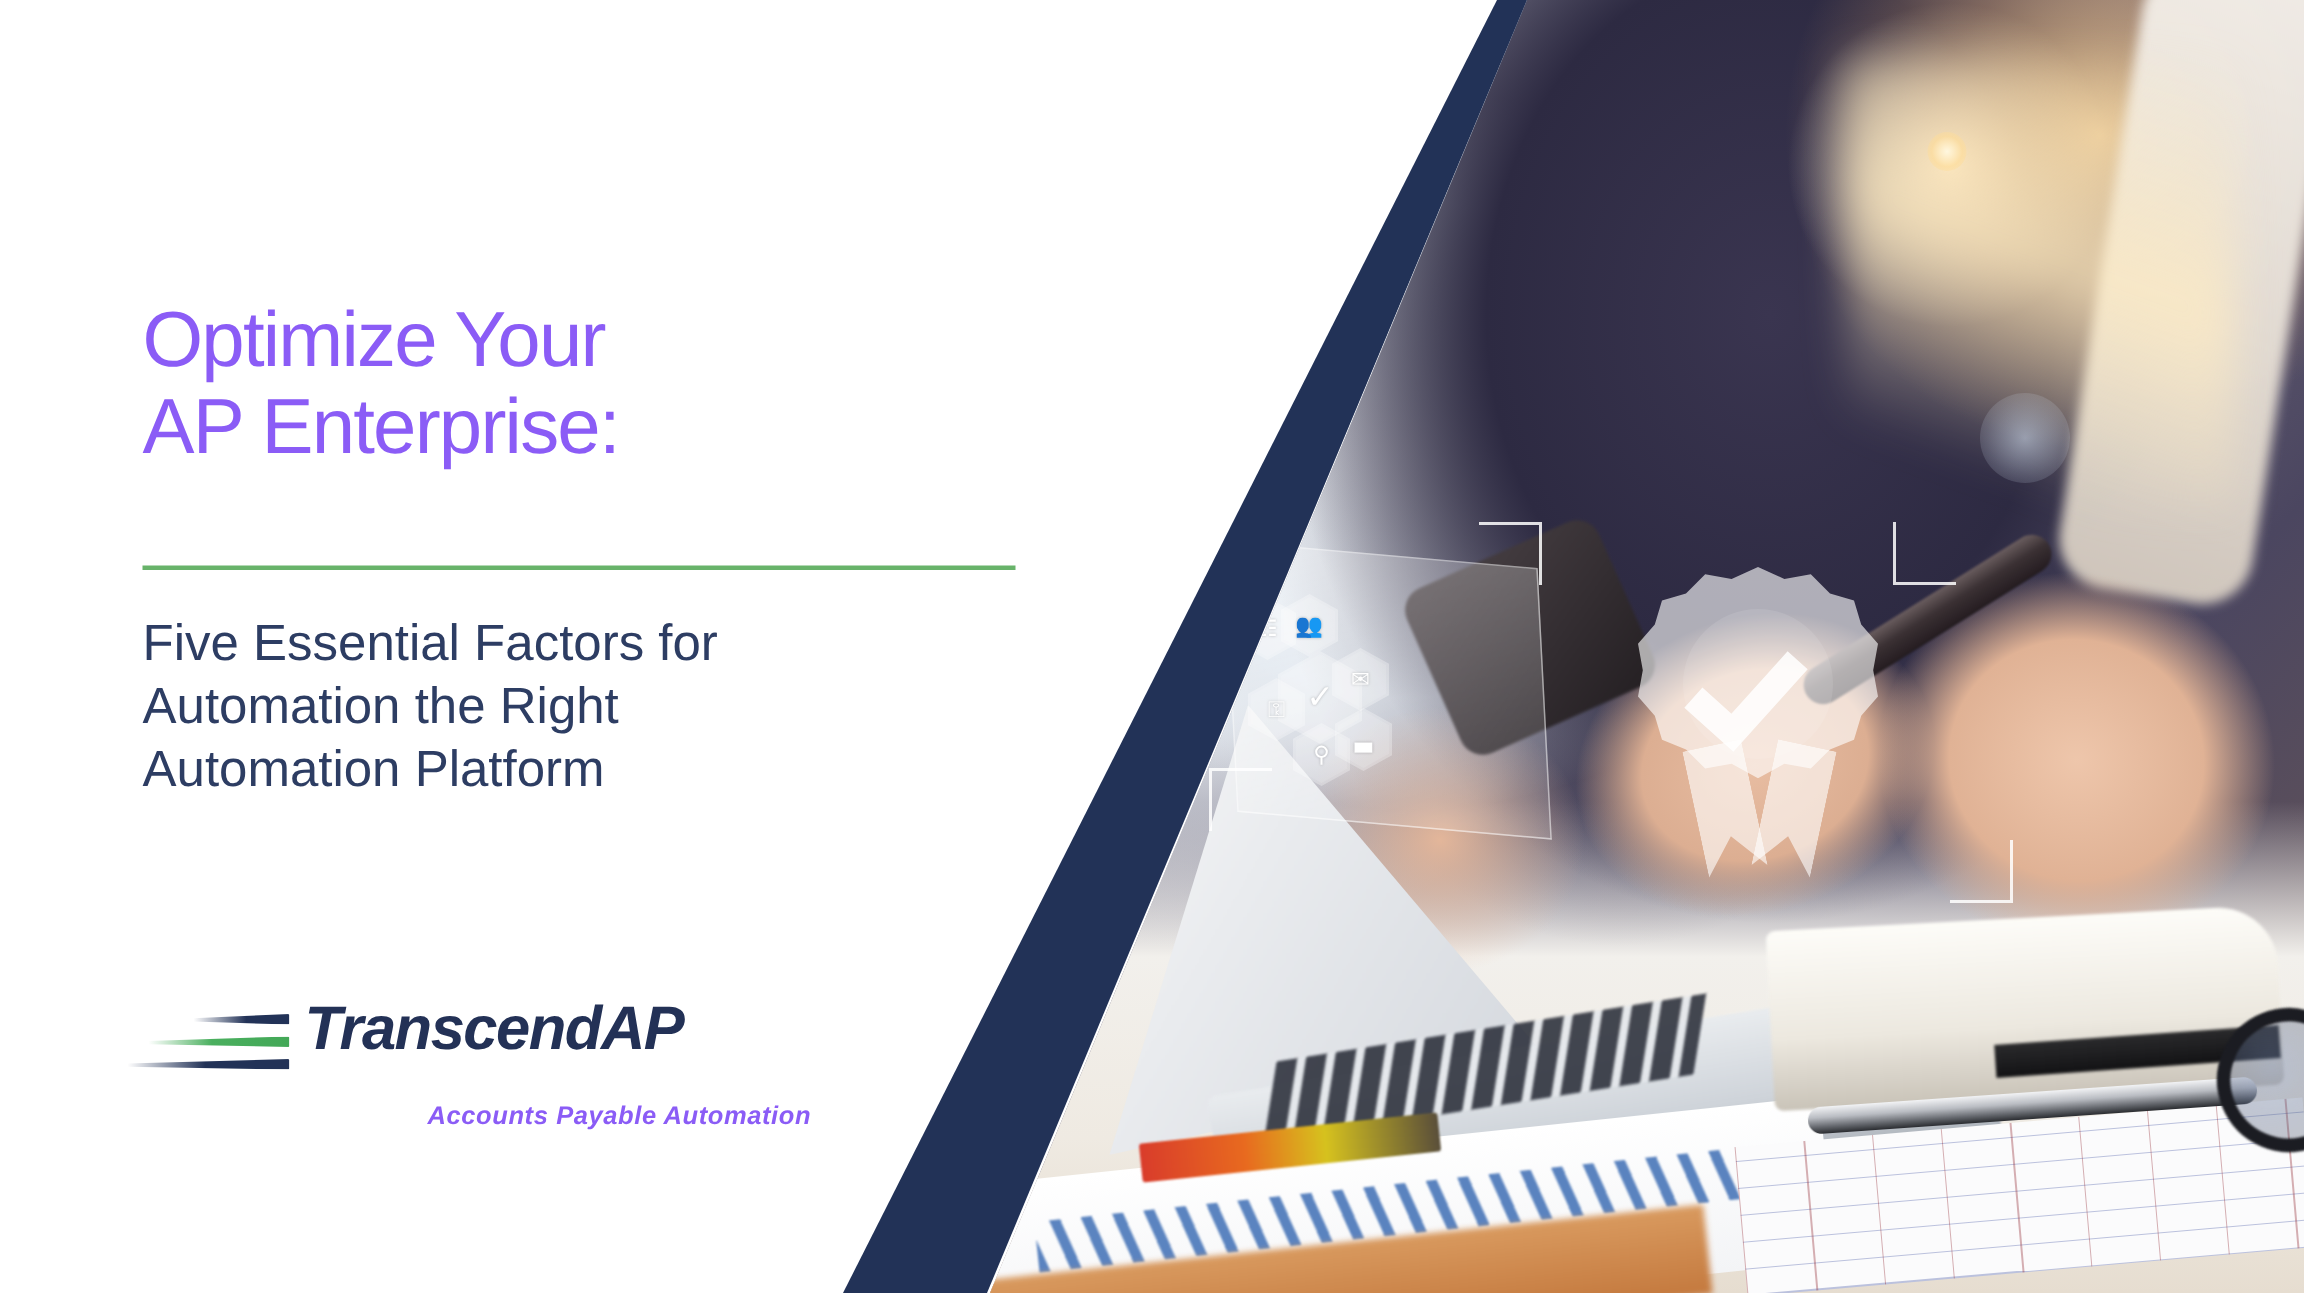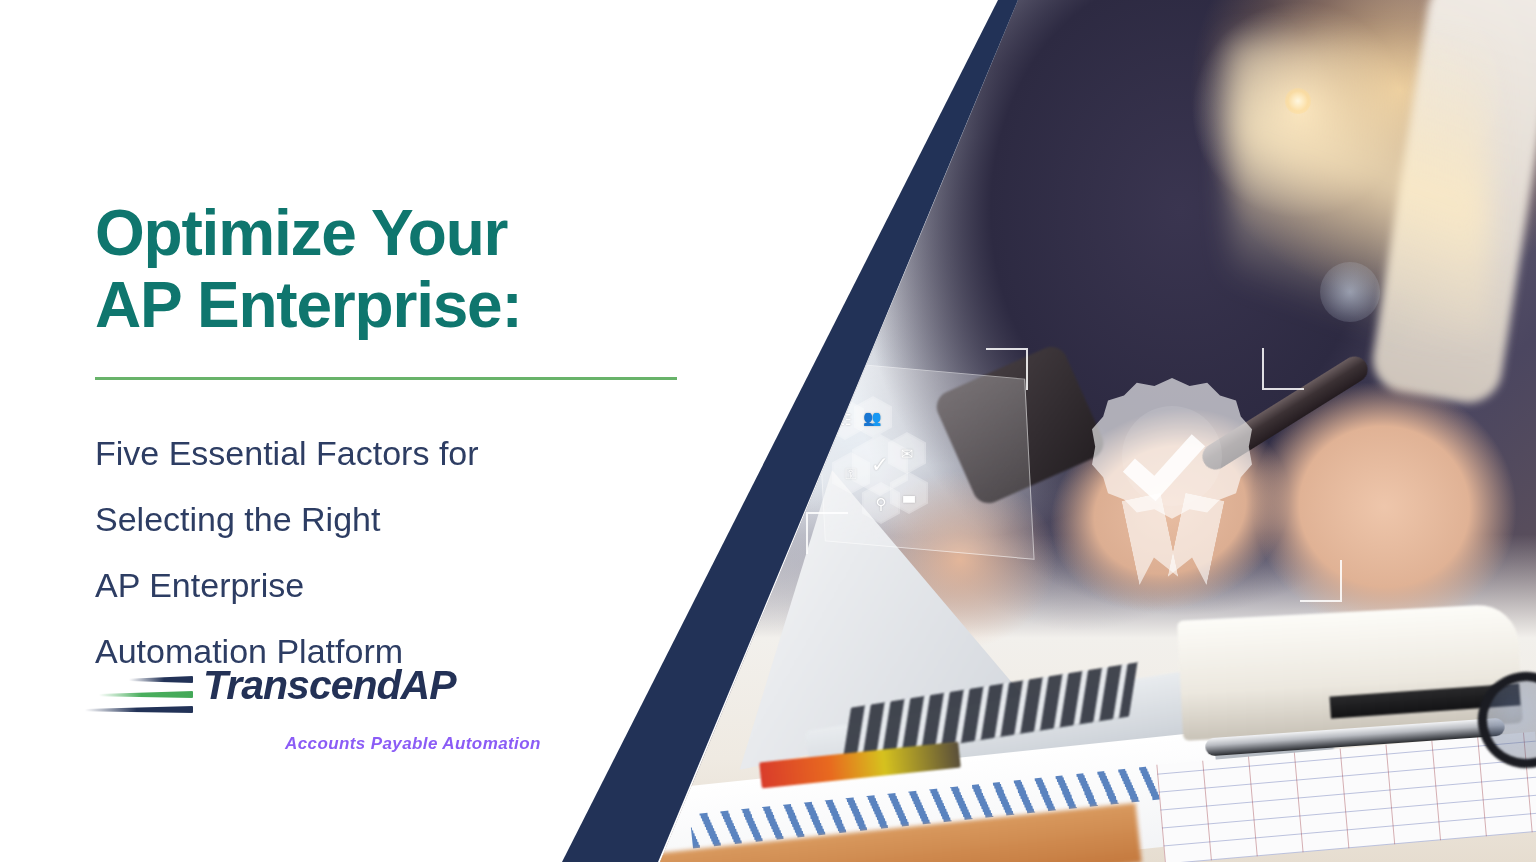--- a/index.html
+++ b/index.html
@@ -243,40 +243,40 @@
     background:#223257;
     clip-path: polygon(998px 0px, 1018px 0px, 658px 862px, 562px 862px);
   }
 
   
   .content {
     position:absolute; left:95px; top:0; width:620px; height:862px;
   }
   .headline {
     position:absolute; top:198px; left:0; width:600px;
-    font-size:64px;
-    font-weight:700;
+    font-size:52px;
+    font-weight:400;
     line-height:1.12;
     letter-spacing:-1.2px;
-    color:#0f766e;
+    color:#8b5cf6;
   }
   .headline .hl-line { display:block; white-space:nowrap; }
   .divider {
     position:absolute; top:377px; left:0;
     width:582px; height:3px;
     background:#68b36a;
   }
   .subhead {
     position:absolute; top:408px; left:0; width:560px;
     font-size:34px;
     font-weight:400;
     line-height:1.24;
     color:#2d3d63;
   }
-  .subhead .sh-line { display:block; white-space:nowrap;margin-top:24px; }
+  .subhead .sh-line { display:block; white-space:nowrap; }
 
   
   .logo { position:absolute; left:-10px; top:668px; width:520px; height:90px; }
   .speedlines { position:absolute; left:0; top:6px; width:108px; height:46px; }
   .sl {
     position:absolute; height:7px; border-radius:1px;
   }
   .sl-top {
     left:44px; top:2px; width:64px;
     background:linear-gradient(90deg, rgba(34,50,87,0) 0%, #223257 55%, #223257 100%);
@@ -383,22 +383,21 @@
 
     <h1 class="headline">
       <span class="hl-line">Optimize Your</span>
       <span class="hl-line">AP Enterprise:</span>
     </h1>
 
     <div class="divider"></div>
 
     <h2 class="subhead">
       <span class="sh-line">Five Essential Factors for</span>
-      <span class="sh-line">Selecting the Right</span>
-      <span class="sh-line">AP Enterprise</span>
+      <span class="sh-line">Automation the Right</span>
       <span class="sh-line">Automation Platform</span>
     </h2>
 
     <div class="logo">
       <div class="speedlines">
         <div class="sl sl-top"></div>
         <div class="sl sl-mid"></div>
         <div class="sl sl-bot"></div>
       </div>
       <div class="wordmark">TranscendAP</div>

